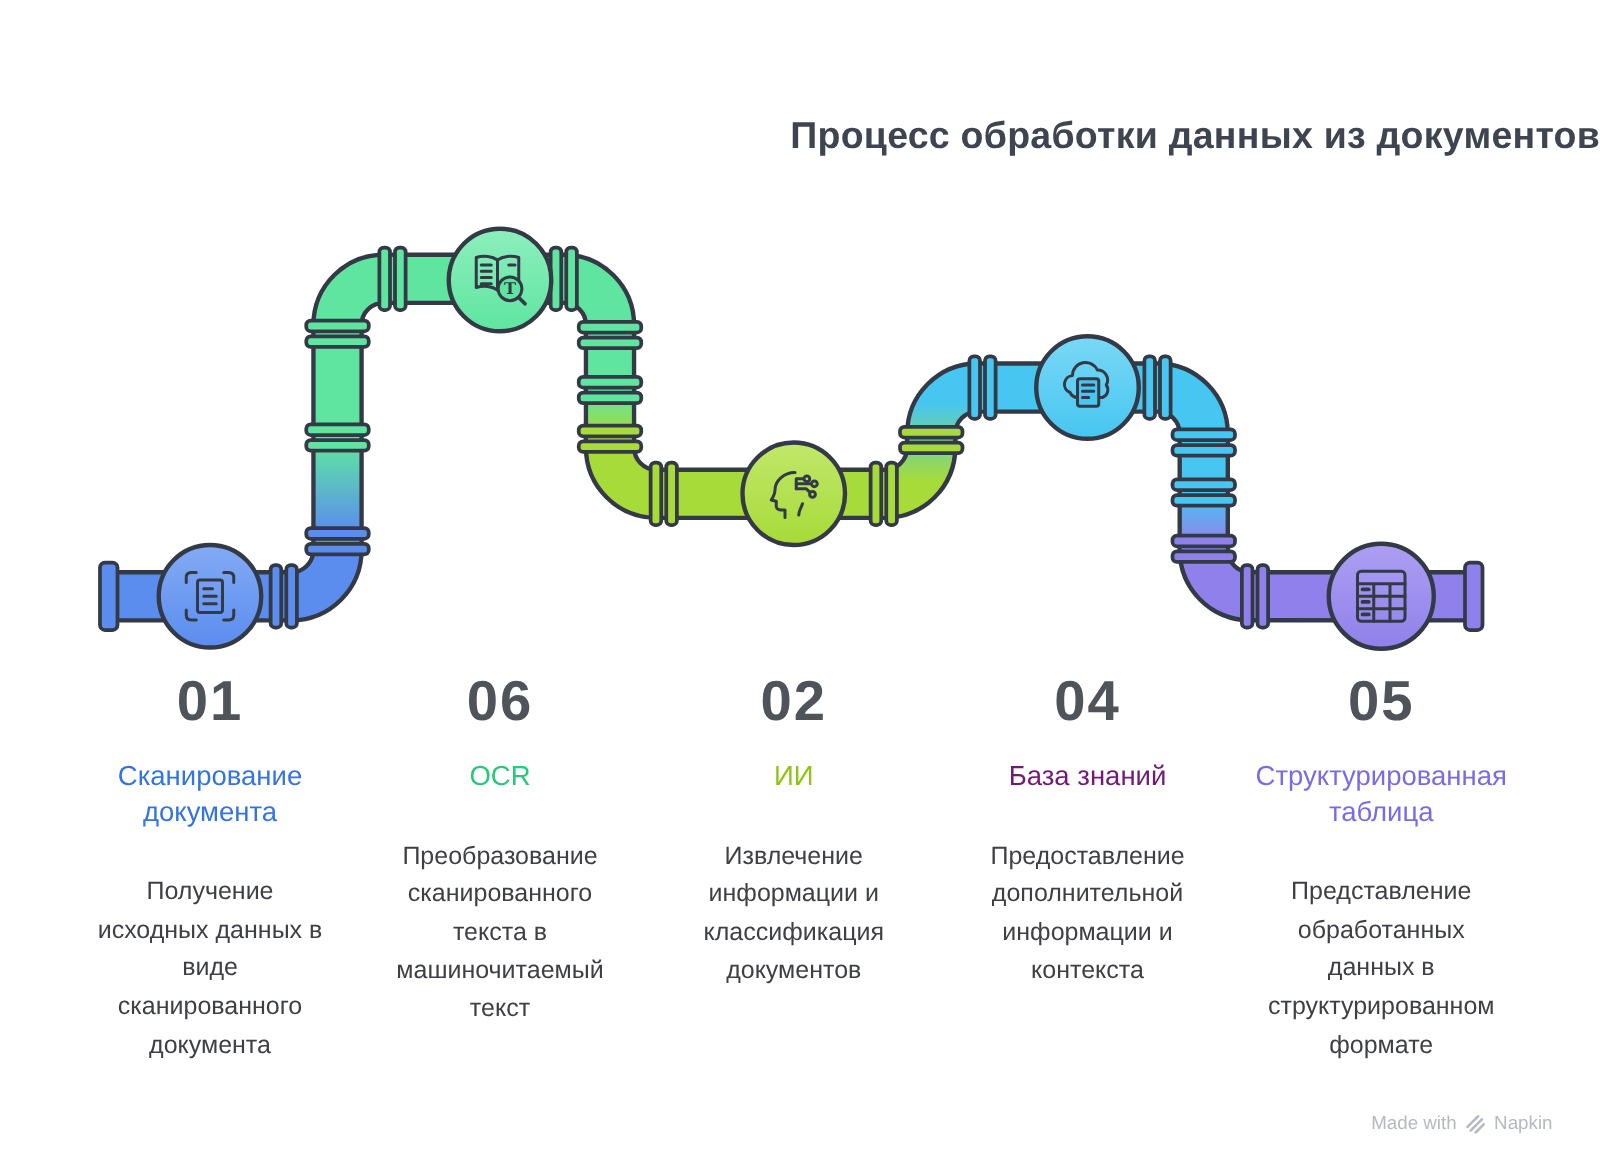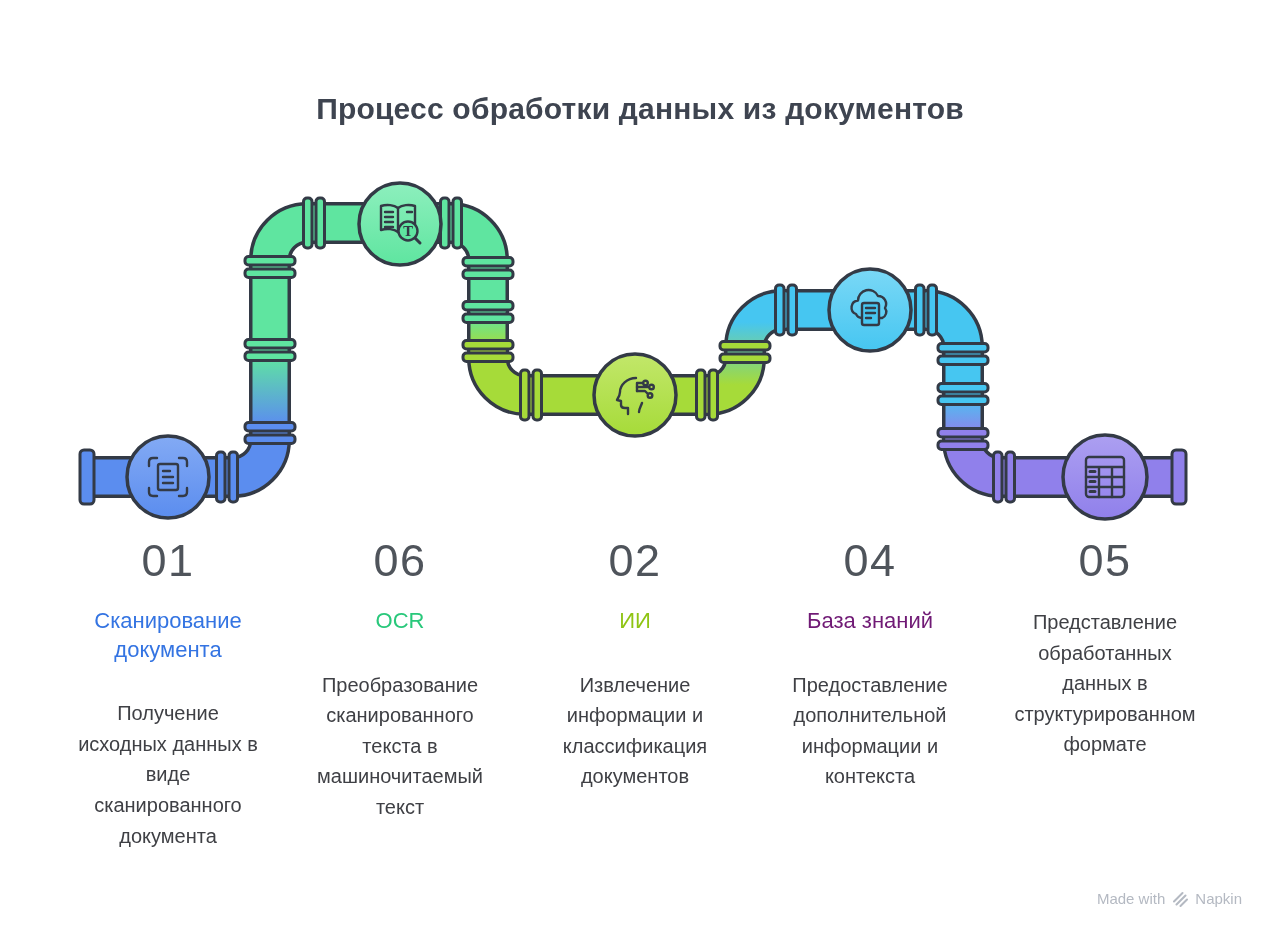--- a/index.html
+++ b/index.html
@@ -4,27 +4,27 @@
 <style>
   html,body{margin:0;padding:0;}
   body{
     width:1280px;height:937px;position:relative;overflow:hidden;
     background:var(--background,#fff);
     font-family:"Liberation Sans",sans-serif;
   }
   .canvas{position:absolute;inset:0;}
   .page-title{
     position:absolute;top:72px;left:0;width:100%;
-    text-align:center;font-size:30px;font-weight:700;
+    text-align:right;font-size:30px;font-weight:700;
     color:var(--title_ink,#3E4450);letter-spacing:.2px;
   }
   .pipes-svg{position:absolute;left:0;top:0;}
   .step-col{position:absolute;top:538px;text-align:center;}
   .step-num{
-    font-size:45px;font-weight:400;line-height:1;
+    font-size:45px;font-weight:700;line-height:1;
     color:var(--number_ink,#4F545B);letter-spacing:1.5px;margin-bottom:24px;
   }
   .step-title{
     font-size:22px;font-weight:400;line-height:1.3;
     white-space:pre-line;margin-bottom:34px;
   }
   .step-desc{
     font-size:20px;line-height:1.53;color:var(--desc_ink,#3F4045);
     white-space:pre-line;
   }
@@ -230,20 +230,22 @@
     <div class="step-num">04</div>
     <div class="step-title" style="color: #701a75;">База знаний</div>
     <div class="step-desc">Предоставление
 дополнительной
 информации и
 контекста</div>
   </div>
 
   <div class="step-col" style="left:975px;width:260px">
     <div class="step-num">05</div>
+    <div class="step-title" style="color: rgb(122, 107, 229);">Структурированная
+таблица</div>
     <div class="step-desc">Представление
 обработанных
 данных в
 структурированном
 формате</div>
   </div>
 
   <div class="watermark">
     <span>Made with</span>
     <svg width="16" height="16" viewBox="0 0 16 16" style="stroke:var(--watermark_ink,#B4B9C2);stroke-width:2;stroke-linecap:round;fill:none">

